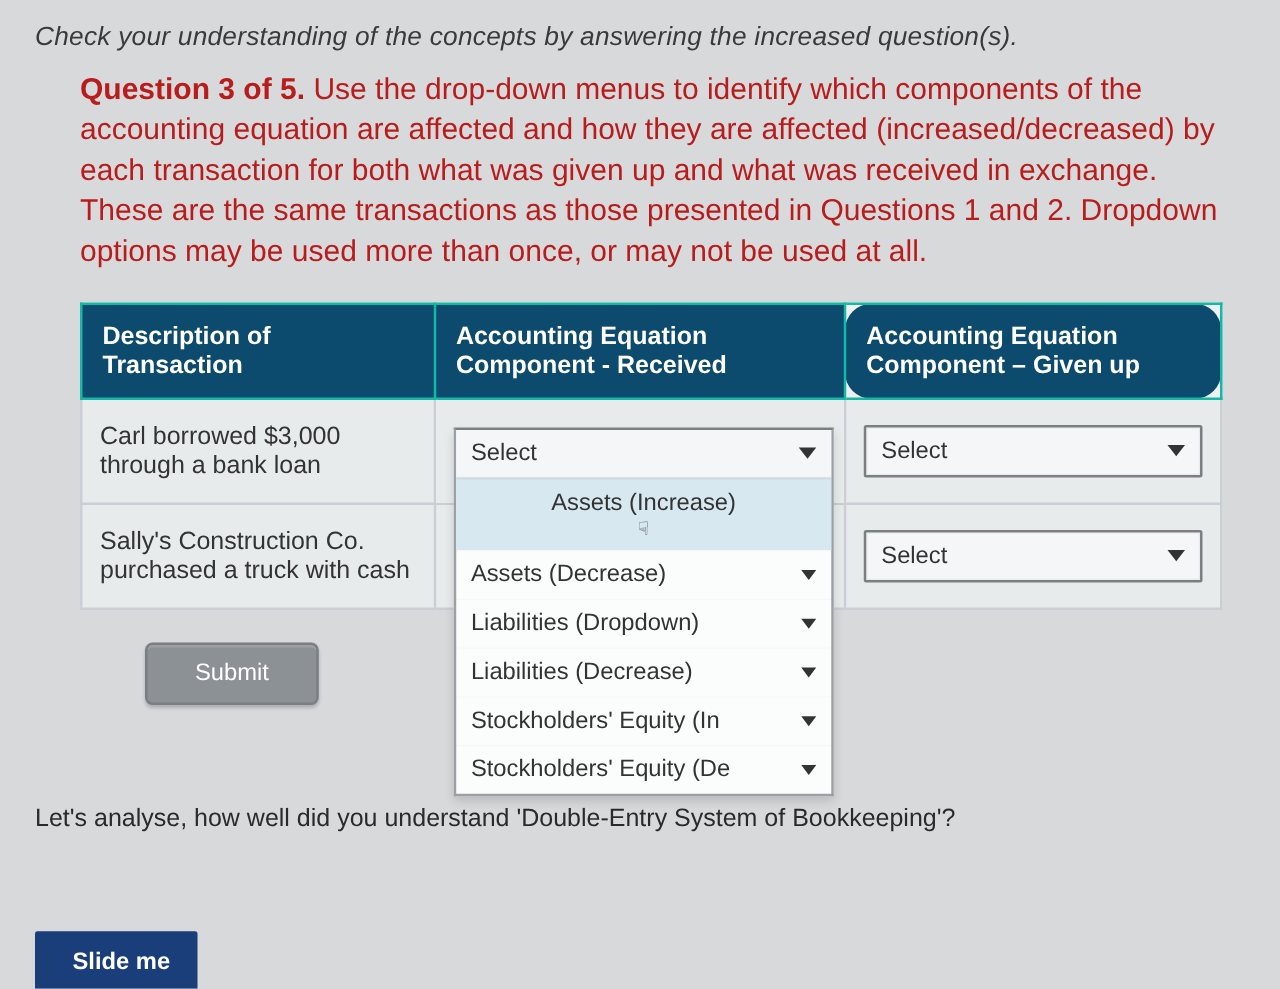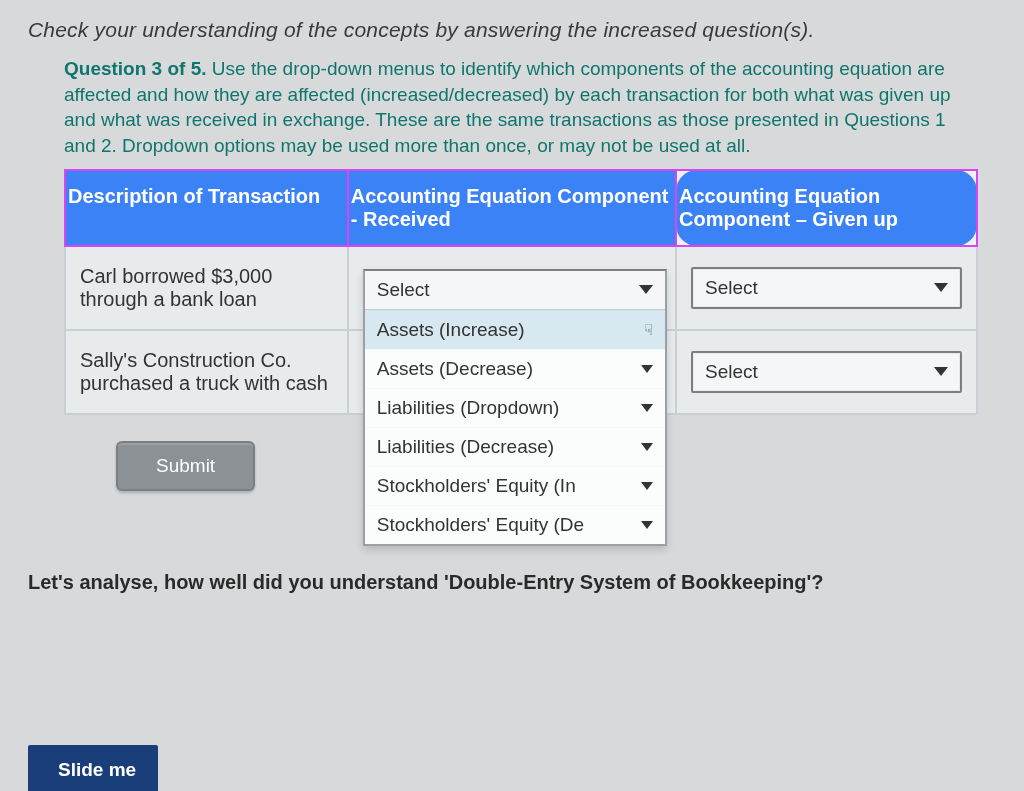--- a/index.html
+++ b/index.html
@@ -19,40 +19,40 @@
     font-style: italic;
     font-size: 21px;
     color: #3a3a3a;
     margin-bottom: 14px;
     letter-spacing: 0.2px;
   }
   .question-block {
     padding: 0 18px 0 36px;
   }
   .question-text {
-    font-size: 19px;
+    font-size: 24px;
     line-height: 1.35;
-    color: #0f766e;
-    margin-bottom: 10px;
+    color: #b91c1c;
+    margin-bottom: 24px;
   }
   .question-text .qnum { font-weight: 700; }
   table.acct {
     width: 100%;
     border-collapse: collapse;
     background: #eef0f1;
     margin-top: 4px;
   }
   table.acct th {
-    background: #3b82f6;
+    background: #0c4a6e;
     color: #fff;
     text-align: left;
     font-weight: 700;
     font-size: 20px;
-    padding: 14px 2px;
-    border: 2px solid #d946ef;
+    padding: 14px 16px;
+    border: 2px solid #14b8a6;
     vertical-align: top;
   }
   table.acct td {
     border: 2px solid #c9cfd4;
     padding: 18px 14px;
     font-size: 20px;
     color: #333;
     vertical-align: middle;
     background: #e8ebec;
   }
@@ -109,20 +109,21 @@
     padding: 8px 12px;
     font-size: 19px;
     color: #333;
     display: flex;
     justify-content: space-between;
     align-items: center;
     border-top: 1px solid rgba(0,0,0,0.02);
   }
   .dropdown-open .opt.hover {
     background: #d7e8f1;
+    flex-direction: column;
   }
   .dropdown-open .opt .mini-caret {
     width: 0; height: 0;
     border-left: 6px solid transparent;
     border-right: 6px solid transparent;
     border-top: 8px solid #333;
   }
   .hand-cursor {
     font-size: 15px;
     color: #555;
@@ -138,21 +139,21 @@
     border-radius: 6px;
     border: 2px solid #7a7f84;
     box-shadow: inset 0 2px 0 rgba(255,255,255,0.15), 0 2px 3px rgba(0,0,0,0.2);
     cursor: pointer;
     margin-left: 52px;
   }
 
   .analysis {
     margin-top: 80px;
     font-size: 20px;
-    font-weight: 700;
+    font-weight: 400;
     color: #2a2a2a;
     padding-left: 0;
   }
 
   .slide-me {
     position: absolute;
     left: 28px;
     bottom: 0;
     background: #1a3e7a;
     color: #fff;

